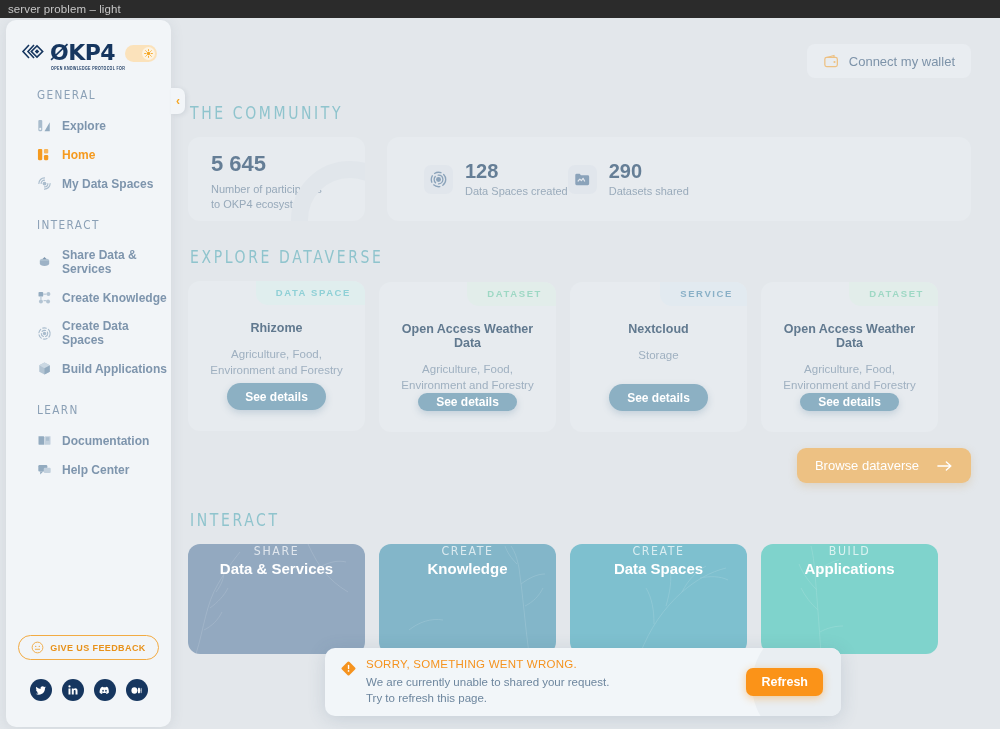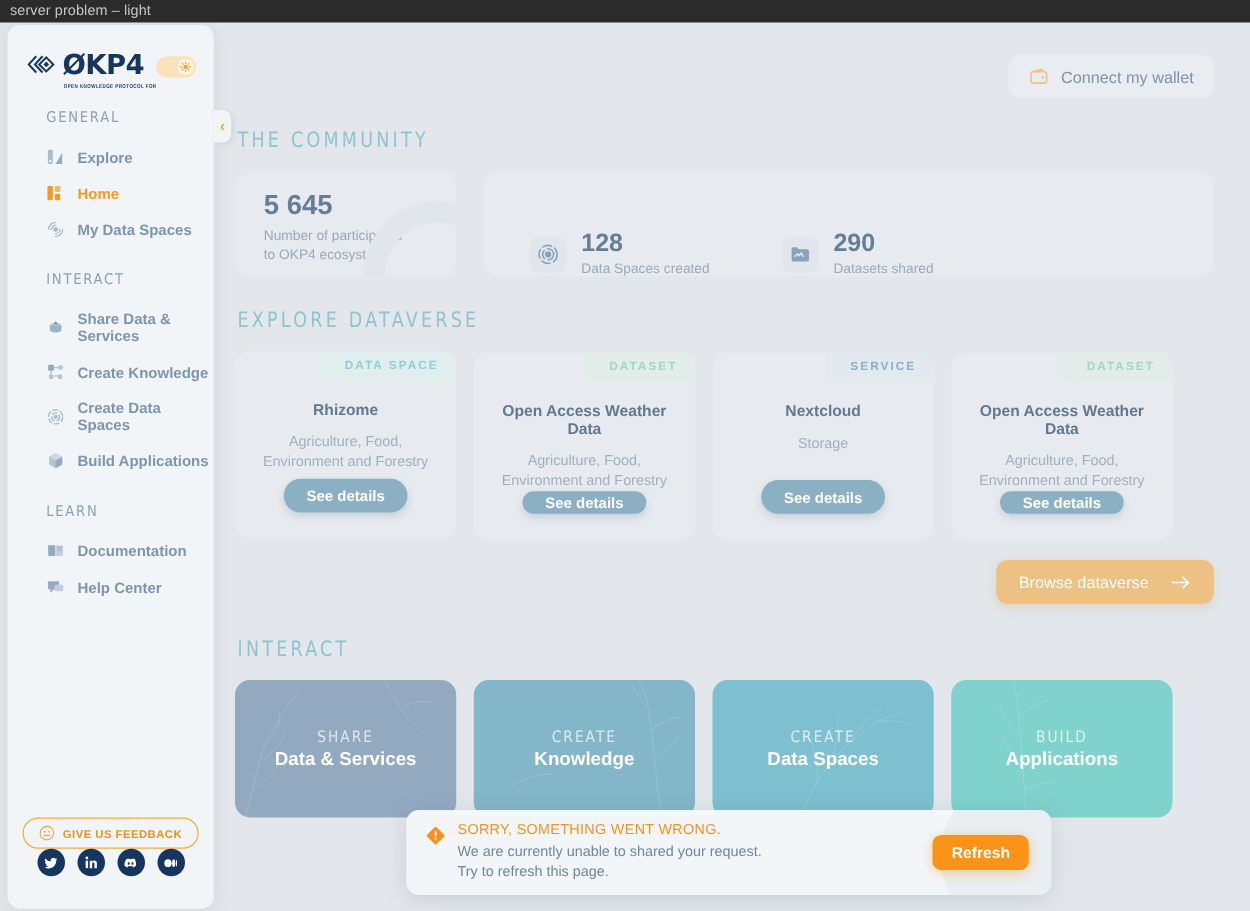--- a/index.html
+++ b/index.html
@@ -109,21 +109,21 @@
     font-size: 12px;
     font-weight: 700;
     color: #7e95ad;
     cursor: pointer;
   }
   .nav-item.active { color: #f59a1f; }
   .nav-ico { width: 15px; height: 15px; flex: none; display:block; }
 
   .side-bottom {
     position: absolute; left: 0; bottom: 26px; width: 165px;
-    display: flex; flex-direction: column; align-items: center; 
+    display: flex; flex-direction: column; align-items: center; gap: 19px;
   }
   .feedback-btn {
     display: flex; align-items: center; justify-content: center; gap: 6px;
     border: 1px solid #f2ab43;
     border-radius: 16px;
     height: 25px;
     padding: 0 12px;
     color: #e8921b;
     font-size: 9px;
     font-weight: 700;
@@ -191,23 +191,22 @@
   .stat-main .sub { font-size: 11px; color: #97a9ba; line-height: 15px; }
   .stat-deco {
     position: absolute; right: -44px; bottom: -58px;
     width: 118px; height: 118px;
     border-radius: 50%;
     border: 17px solid #e1e6eb;
   }
 
   .stats-group {
     flex: 1; height: 84px;
-    display: flex; align-items: flex-end;
+    display: flex; align-items: center;
     padding-left: 37px;
-    gap: 58px;
   }
   .stat-mini { display: flex; align-items: center; gap: 12px; }
   .mini-ico {
     width: 29px; height: 29px; border-radius: 7px;
     background: #e1e6ec;
     display: flex; align-items: center; justify-content: center;
     flex: none;
   }
   .stat-mini .big { font-size: 20px; font-weight: 700; color: #657e96; line-height: 1; margin-bottom: 5px; }
   .stat-mini .sub { font-size: 11px; color: #9aabbb; line-height: 1; }
@@ -269,21 +268,21 @@
     font-family: "Liberation Sans", sans-serif;
   }
 
   .s-interact { margin-top: 29px; }
   .it-row { display: flex; gap: 14px; }
   .it-card {
     width: 177px; height: 110px;
     border-radius: 12px;
     position: relative; overflow: hidden;
     display: flex; flex-direction: column;
-    align-items: center; justify-content: center;
+    align-items: center; justify-content: flex-start;
     cursor: pointer;
   }
   .it-card.c0 { background: #93a9c0; }
   .it-card.c1 { background: #83b6c9; }
   .it-card.c2 { background: #7ec0cf; }
   .it-card.c3 { background: #7fd3cc; }
   .it-kicker {
     font-family: "DejaVu Sans", sans-serif;
     font-size: 11px;
     letter-spacing: 1.6px;

